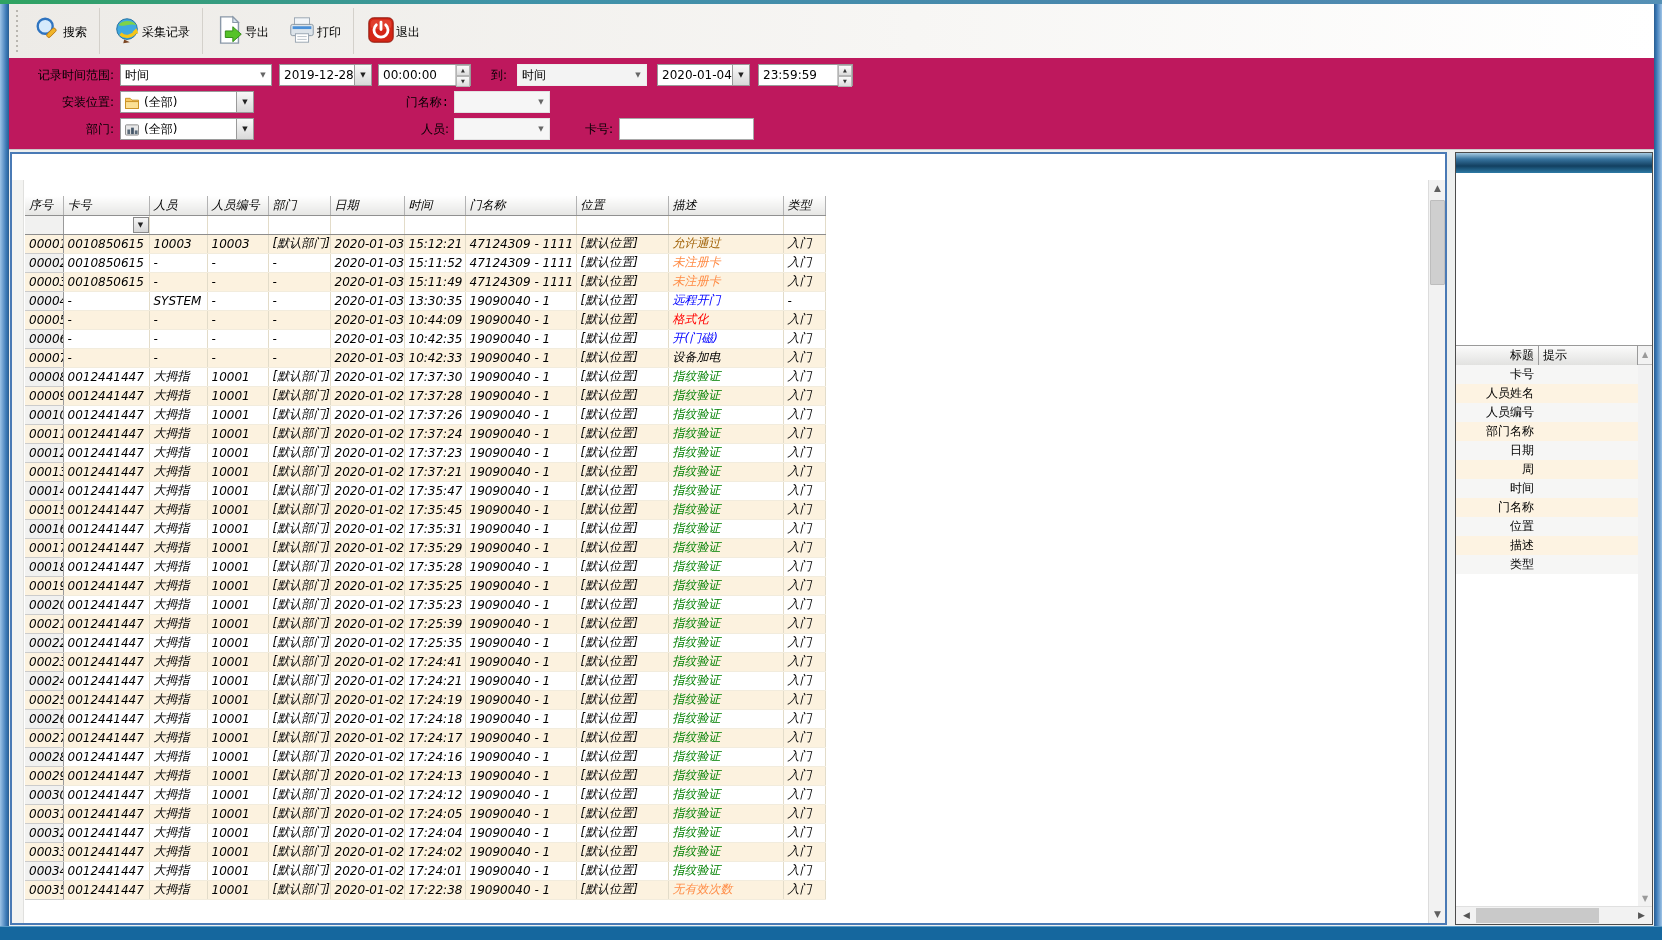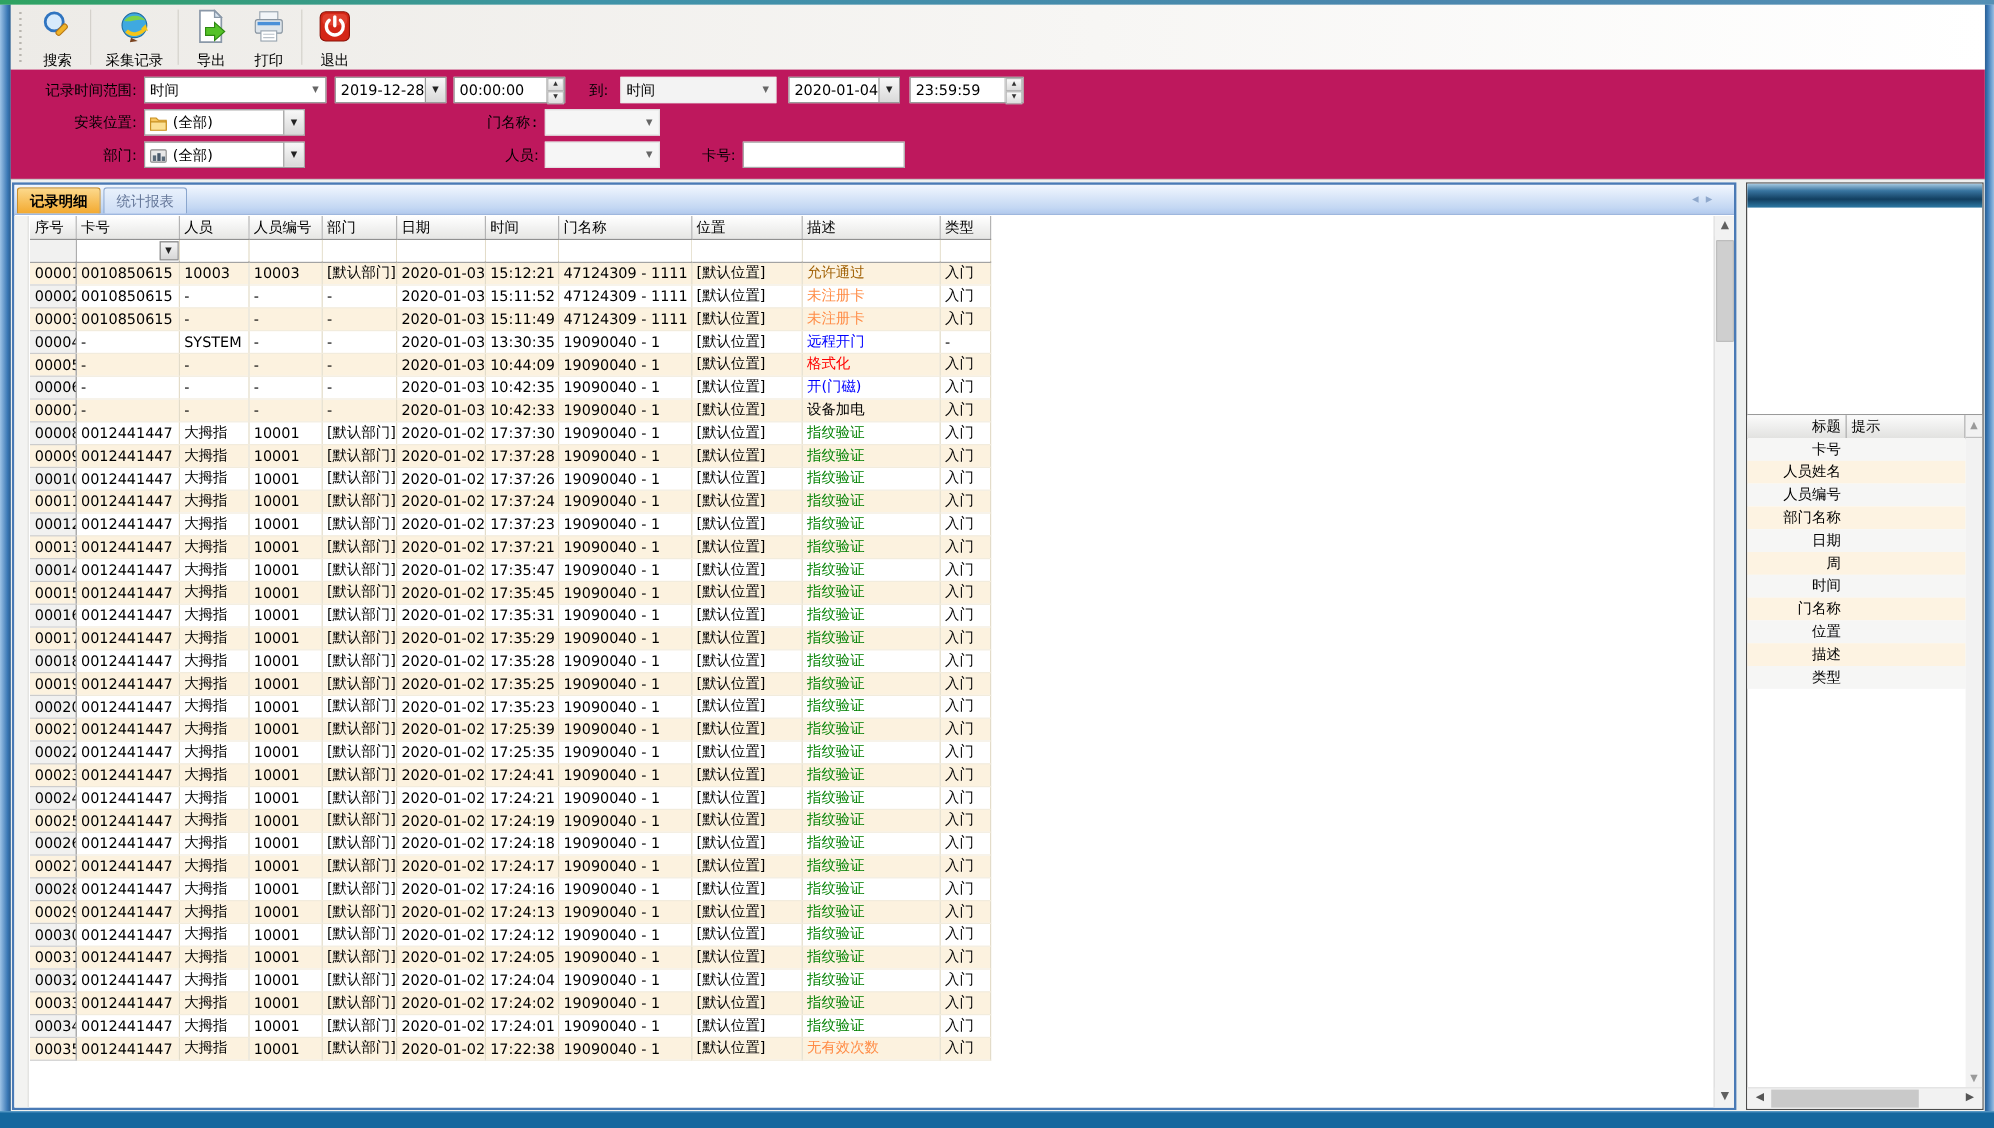--- a/index.html
+++ b/index.html
@@ -16,21 +16,21 @@
   #right-edge { right:0; top:4px; width:8px; height:922px;
                 background:linear-gradient(to left,#9dc3e6,#3a78b5 70%,#2a5d8f); }
   #status-bar { left:0; bottom:0; width:1662px; height:14px; border-top:1px solid #5a9cc8; }
 
   
   #toolbar { left:9px; top:4px; width:1645px; height:54px;
              background:linear-gradient(to right,#edebe7,#f7f6f4 55%,#ffffff); display:flex; align-items:stretch; }
   .grip { width:6px; margin:6px 4px 6px 5px;
           background-image:repeating-linear-gradient(to bottom,#b9b6b0 0 2px,transparent 2px 5px);
           background-size:2px 100%; background-repeat:repeat-y; background-position:2px 0; }
-  .tb-btn { display:flex; flex-direction:column; align-items:center; justify-content:flex-start;
+  .tb-btn { display:flex; flex-direction:row; align-items:center; justify-content:flex-start;
             padding:3px 9px 2px; cursor:default; }
   .tb-btn svg { width:30px; height:30px; }
   .tb-label { margin-top:2px; font-size:12px; white-space:nowrap; }
   .tb-sep { width:1px; background:#d4d1cb; margin:4px 3px; }
 
   
   #filter-panel { left:9px; top:58px; width:1645px; height:92px; background:#be185d;
                   border-bottom:1px solid #c9c9c9; }
   .f-row { position:absolute; left:0; height:22px; display:flex; align-items:center; }
   .f-label { text-align:right; white-space:nowrap; }
@@ -55,22 +55,22 @@
                background:linear-gradient(#f2f7fe,#c3d7f3 80%,#b2caee); border-bottom:1px solid #87a6d6;
                display:flex; align-items:flex-end; }
   .tab { height:22px; line-height:22px; padding:0 10px; margin-left:2px; font-size:12px;
          border:1px solid #8aa6ce; border-bottom:none; border-radius:3px 3px 0 0; color:#66789a;
          background:linear-gradient(#e9f1fc,#cdddf5); }
   .tab.active { background:linear-gradient(#fcd98c,#f3a92f); color:#000; border-color:#c98f2a; font-weight:bold; }
   .tab-nav { position:absolute; right:12px; top:5px; color:#8fa8cc; font-size:11px; letter-spacing:6px; }
 
   #grid-area { position:absolute; left:0; top:26px; right:0; bottom:0; background:#fff; }
   #grid-gutter { position:absolute; left:0; top:0; width:12px; bottom:0; background:#f3f3f1; border-right:1px solid #e0e0de; }
-  #record-table { position:absolute; left:13px; top:0; border-collapse:collapse; table-layout:fixed; width:800px;
-                  font-size:12px; }
+  #record-table { position:absolute; left:13px; top:16px; border-collapse:collapse; table-layout:fixed; width:800px;
+                  font-size:12px;font-style:italic; }
   #record-table th { height:19px; background:linear-gradient(#ffffff,#e6e6e4); font-weight:normal; text-align:left;
                      padding:0 4px; border-right:1px solid #b3b3b3; border-bottom:1px solid #909090; white-space:nowrap; overflow:hidden; }
   #record-table td { height:19px; padding:0 4px; border-right:1px solid #e3dcc9; border-bottom:1px solid #f2ecdd;
                      white-space:nowrap; overflow:hidden; }
   #record-table tr.alt td { background:#fcf2df; }
   #record-table td.rowhead { background:#f1f1f0; border-right:1px solid #9a9a9a; border-bottom:1px solid #cccccc;
                              text-align:right; padding-right:5px; }
   #record-table tr.filter-row td { background:#fff; border-bottom:1px solid #8d8d8d; position:relative; }
   #record-table tr.filter-row td.rowhead { background:#f1f1f0; }
   .dd-btn { position:absolute; right:0; top:1px; width:16px; height:16px; background:linear-gradient(#f6f6f6,#d7d7d7);
@@ -249,25 +249,20 @@
     <span class="flat-combo" style="width:96px; margin-left:5px;">
       <span class="val"></span>
       <span class="flat-arrow">▼</span>
     </span>
     <span class="f-label" style="margin-left:35px;">卡号:</span>
     <input class="txt-input" style="margin-left: 6px;" value="">
   </div>
 </div>
 
 <div class="abs" id="left-panel">
-  <div id="tab-strip">
-    <div class="tab active">记录明细</div>
-    <div class="tab">统计报表</div>
-    <div class="tab-nav">◂▸</div>
-  </div>
   <div id="grid-area">
     <div id="grid-gutter"></div>
     <table id="record-table">
         <colgroup>
           <col style="width: 38px;">
           <col style="width: 86px;">
           <col style="width: 58px;">
           <col style="width: 61px;">
           <col style="width: 62px;">
           <col style="width: 74px;">

